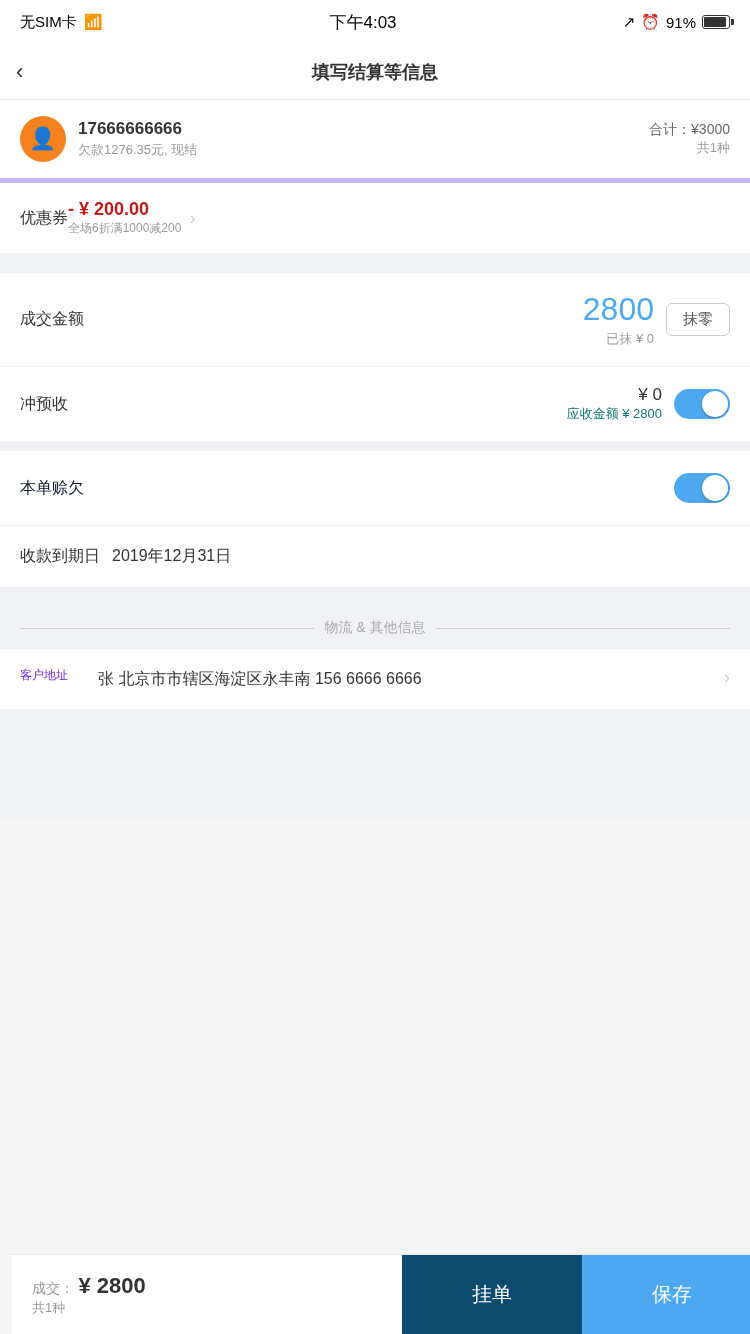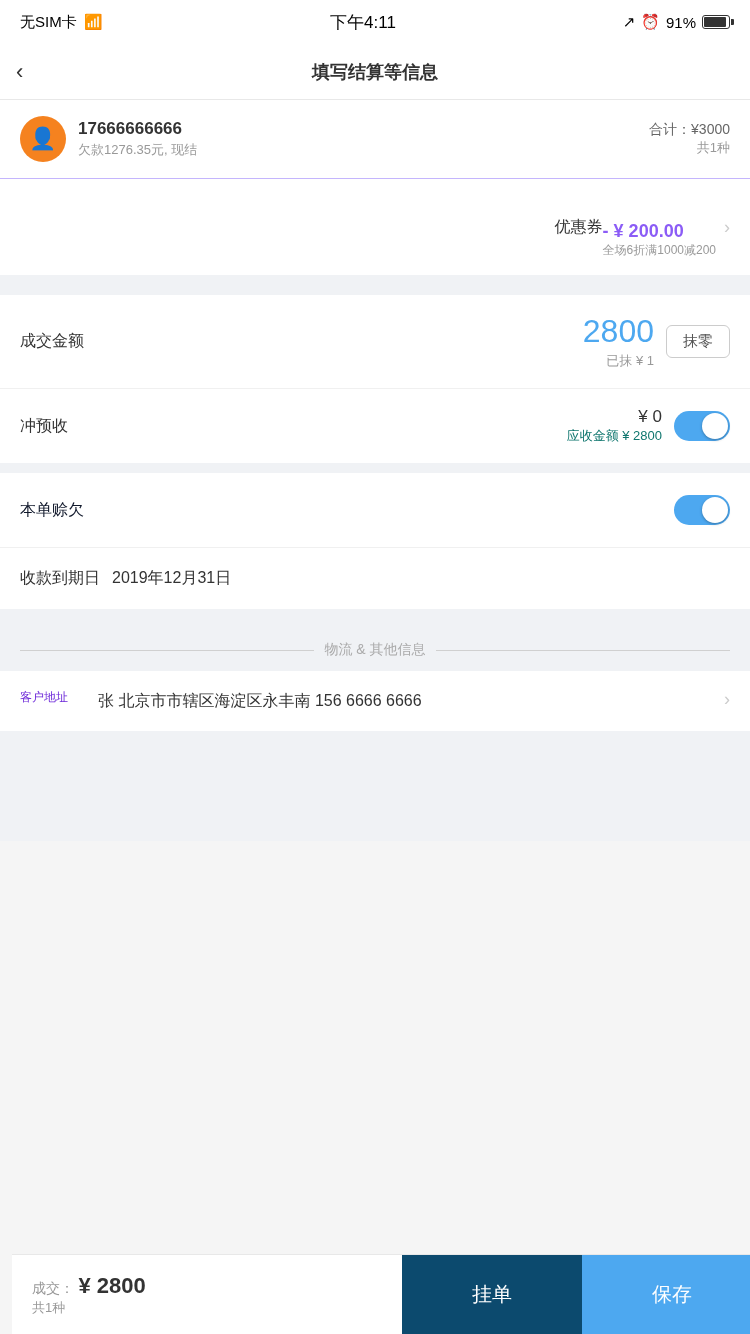--- a/index.html
+++ b/index.html
@@ -131,39 +131,38 @@
     }
     .total-count {
       font-size: 13px;
       color: #999;
     }
 
     
     .coupon-row {
       display: flex;
       align-items: center;
-      justify-content: flex-end;
+      justify-content: flex-start;
       padding: 16px 20px;
       background: #fff;
-      border-top: 1px solid #c4b5fd;
+      border-top: 5px solid #c4b5fd;
     }
     .coupon-label {
       font-size: 16px;
       color: #333;
     }
     .coupon-right {
       display: flex;
       align-items: center;
       gap: 8px;
     }
     .coupon-amount {
       font-size: 18px;
       font-weight: 600;
-      color: #8b5cf6;
-      margin-top: 26px;
+      color: #b91c1c;
     }
     .coupon-desc {
       font-size: 12px;
       color: #999;
       text-align: right;
     }
     .chevron-right {
       color: #ccc;
       font-size: 18px;
     }
@@ -398,21 +397,21 @@
     }
   </style>
 </head>
 <body>
 
 <div class="status-bar">
   <div class="status-left">
     <span>无SIM卡</span>
     <span>📶</span>
   </div>
-  <div class="status-center">下午4:11</div>
+  <div class="status-center">下午4:03</div>
   <div class="status-right">
     <span>↗</span>
     <span>⏰</span>
     <span>91%</span>
     <div class="battery-icon">
       <div class="battery-fill"></div>
     </div>
   </div>
 </div>
 
@@ -453,21 +452,21 @@
   </div>
 
   <div class="section-divider"></div>
 
   <div class="amount-section">
     <div class="amount-row">
       <div class="amount-label">成交金额</div>
       <div class="amount-right">
         <div>
           <div class="amount-value">2800</div>
-          <div class="amount-sub">已抹  ¥ 1</div>
+          <div class="amount-sub">已抹  ¥ 0</div>
         </div>
         <button class="round-btn">抹零</button>
       </div>
     </div>
 
     <div class="prepay-row">
       <div class="prepay-label">冲预收</div>
       <div class="prepay-right">
         <div class="prepay-amount">
           <div class="prepay-value">¥ 0</div>

